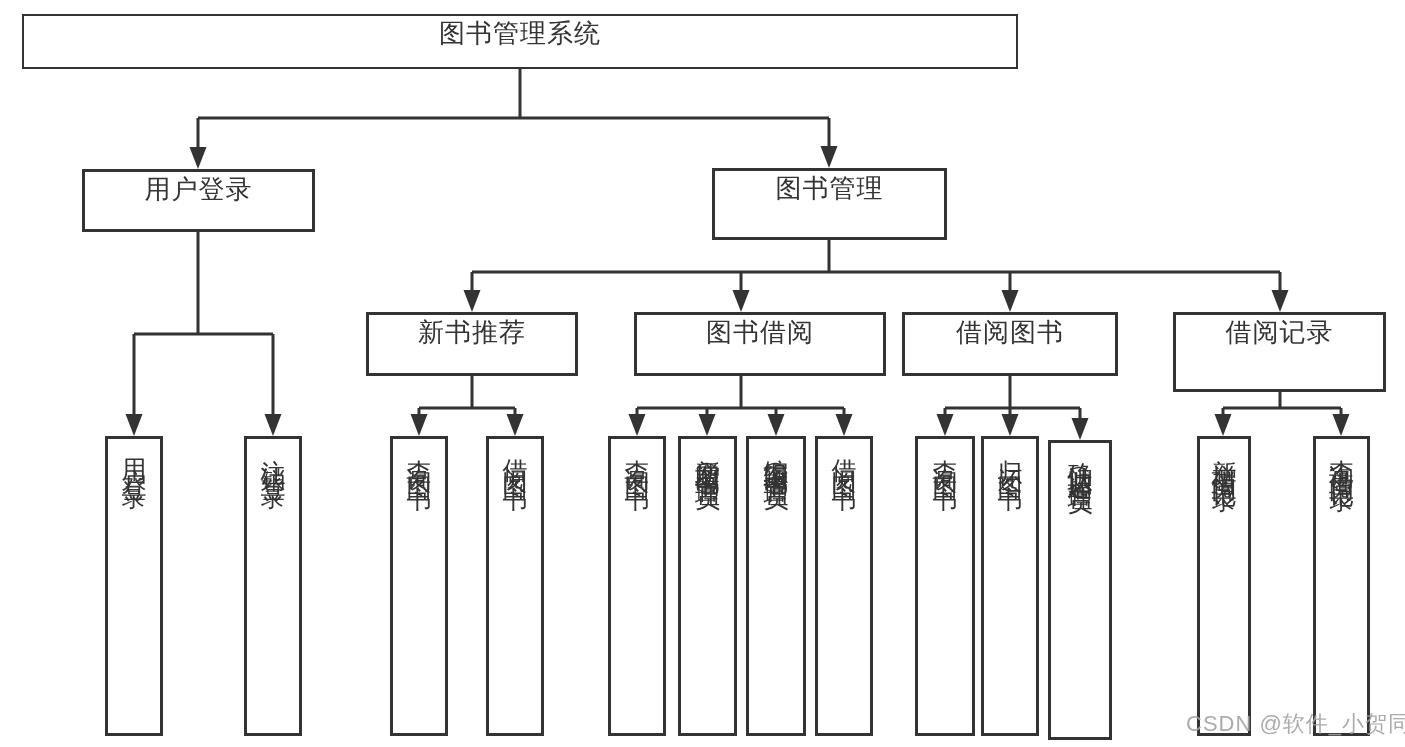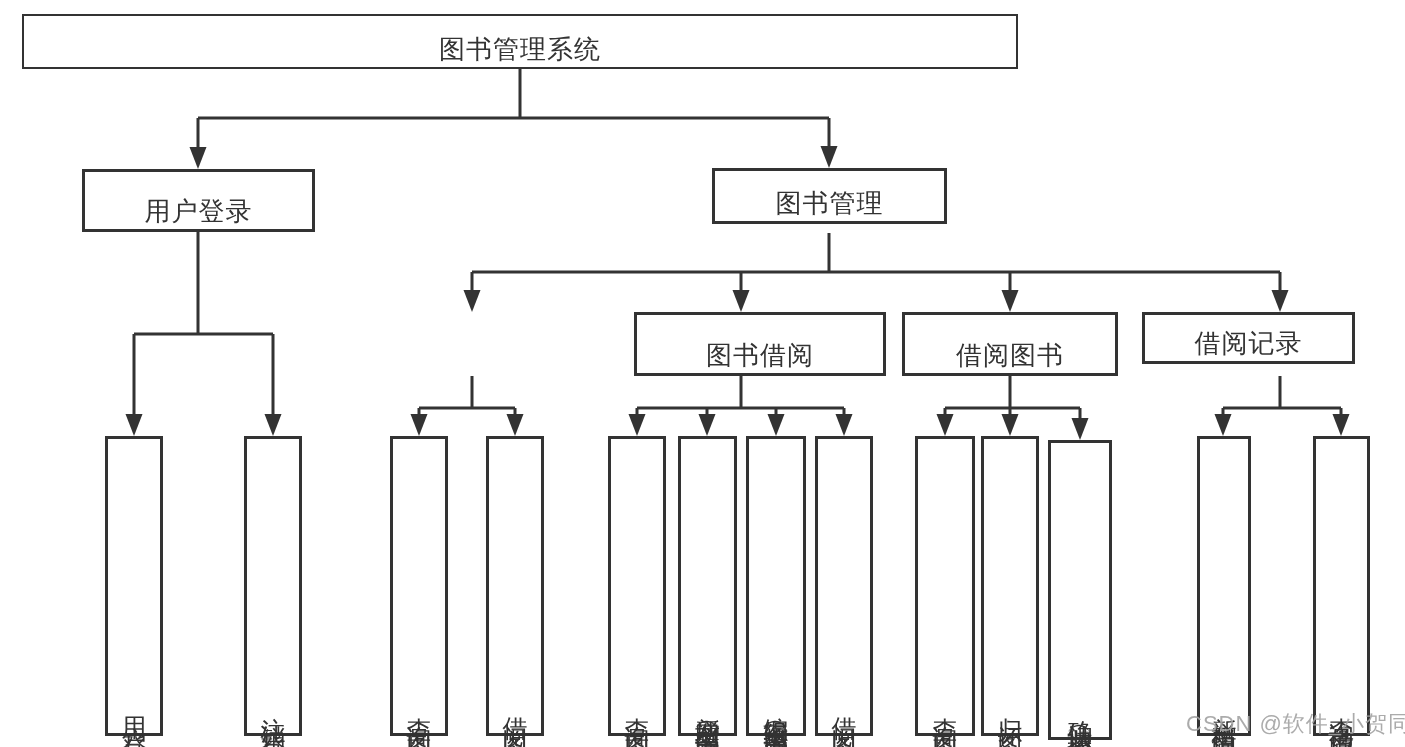--- a/index.html
+++ b/index.html
@@ -27,21 +27,21 @@
   .arrow {
     fill: var(--line, #333333);
     stroke: none;
   }
   .box {
     position: absolute;
     box-sizing: border-box;
     background: #ffffff;
     border: 3px solid var(--box-border, #333333);
     display: flex;
-    align-items: flex-end;
+    align-items: flex-start;
     justify-content: center;
     color: var(--text, #333333);
   }
   .box.root { border-width: 2px; }
   .hbox .lbl {
     font-size: 26px;
     letter-spacing: 1px;
     white-space: nowrap;
   }
   .vbox .lbl {
@@ -106,31 +106,34 @@
     <polygon class="arrow" points="1332.5,414 1349.5,414 1341,436"></polygon>
   </svg>
 
   <div class="box hbox root" style="left:22px;top:14px;width:996px;height:55px">
     <span class="lbl">图书管理系统</span>
   </div>
 
   <div class="box hbox" style="left:82px;top:169px;width:233px;height:63px">
     <span class="lbl">用户登录</span>
   </div>
-  <div class="box hbox" style="left:712px;top:168px;width:235px;height:56px">
+  <div class="box hbox" style="left:712px;top:168px;width:235px;height:72px">
     <span class="lbl">图书管理</span>
   </div>
 
+  <div class="box hbox" style="left:366px;top:312px;width:212px;height:64px">
+    <span class="lbl">新书推荐</span>
+  </div>
   <div class="box hbox" style="left:634px;top:312px;width:252px;height:64px">
     <span class="lbl">图书借阅</span>
   </div>
   <div class="box hbox" style="left:902px;top:312px;width:216px;height:64px">
     <span class="lbl">借阅图书</span>
   </div>
-  <div class="box hbox" style="left:1142px;top:312px;width:213px;height:52px">
+  <div class="box hbox" style="left:1173px;top:312px;width:213px;height:80px">
     <span class="lbl">借阅记录</span>
   </div>
 
   <div class="box vbox s4" style="left:105px;top:436px;width:58px;height:300px">
     <span class="lbl">用户登录</span>
   </div>
   <div class="box vbox s4" style="left:244px;top:436px;width:58px;height:300px">
     <span class="lbl">注销登录</span>
   </div>
 

